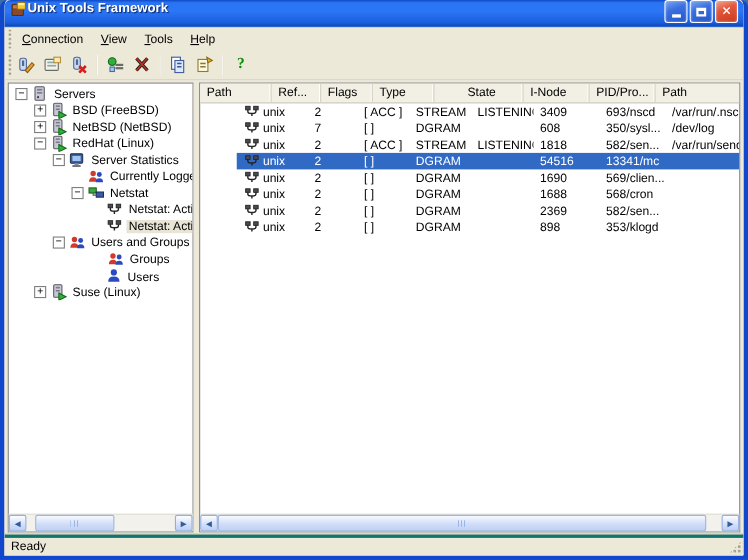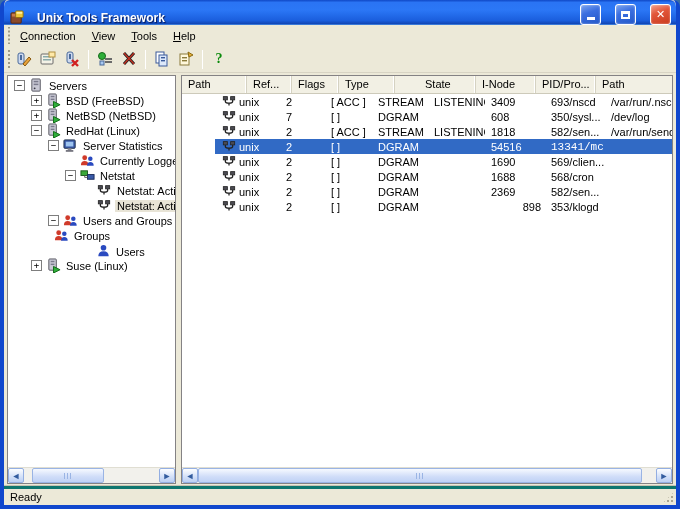--- a/index.html
+++ b/index.html
@@ -12,23 +12,23 @@
     width:680px; height:509px;
     border-left:4px solid var(--wborder,#1047cd);
     border-right:4px solid var(--wborder,#1047cd);
     border-bottom:4px solid var(--wborder,#1047cd);
     border-radius:7px 7px 0 0;
     display:flex; flex-direction:column; background:var(--chrome,#ece9d8);
     overflow:hidden;
   }
   
   .titlebar {
-    height:25px; flex:0 0 25px; display:flex; align-items:flex-end;
+    height:25px; flex:0 0 25px; display:flex; align-items:flex-start;
     background:linear-gradient(180deg,#0f48c6 0%,#2a74f4 10%,#2b77f6 40%,#1a5edd 82%,#1248b8 94%,#4a90e8 100%);
-    border-radius:6px 6px 0 0; padding:0 5px; gap:12px;
+    border-radius:6px 6px 0 0; padding:0 5px; gap:0;
   }
   .app-icon { width:16px; height:16px; display:inline-block; position:relative; flex:0 0 16px; }
   .title-text {
     color:#fff; font-weight:bold; font-size:12px; flex:1;
     text-shadow:1px 1px 1px rgba(0,0,40,.7); white-space:nowrap; overflow:hidden;
   }
   .winbtn {
     width:21px; height:21px; border-radius:3px; border:1px solid #fff;
     display:flex; align-items:center; justify-content:center;
     color:#fff; font-size:11px; font-weight:bold; margin-left:2px;
@@ -325,21 +325,21 @@
             <span class="icon">
               <svg width="15" height="15" viewBox="0 0 16 16">
                 <circle cx="5" cy="5" r="2.6" fill="#d03a2a"></circle>
                 <path d="M1 13 Q1 8.6 5 8.6 Q9 8.6 9 13 Z" fill="#d03a2a"></path>
                 <circle cx="11" cy="6" r="2.4" fill="#2a4ac0"></circle>
                 <path d="M7.5 13.5 Q7.5 9.6 11 9.6 Q14.6 9.6 14.6 13.5 Z" fill="#2a4ac0"></path>
               </svg>
             </span>
             <span class="tree-label">Users and Groups</span>
           </div>
-          <div class="tree-item" style="padding-left: 31px;">
+          <div class="tree-item" style="padding-left: 31px; margin-left: 44px;">
             <span class="exp-spacer"></span>
             <span class="icon">
               <svg width="15" height="15" viewBox="0 0 16 16">
                 <circle cx="5" cy="5" r="2.6" fill="#d03a2a"></circle>
                 <path d="M1 13 Q1 8.6 5 8.6 Q9 8.6 9 13 Z" fill="#d03a2a"></path>
                 <circle cx="11" cy="6" r="2.4" fill="#2a4ac0"></circle>
                 <path d="M7.5 13.5 Q7.5 9.6 11 9.6 Q14.6 9.6 14.6 13.5 Z" fill="#2a4ac0"></path>
               </svg>
             </span>
             <span class="tree-label">Groups</span>
@@ -458,21 +458,21 @@
                   <path d="M3.5 6 L3.5 8 Q3.5 10 8 10 Q12.5 10 12.5 8 L12.5 6 M8 10 L8 13" stroke="#222" stroke-width="1.6" fill="none"></path>
                 </svg>
               </span>
               <span>unix</span>
             </span>
             <span class="td" style="width: 45px; flex: 0 0 45px;">2</span>
             <span class="td" style="width: 47px; flex: 0 0 47px;">[ ]</span>
             <span class="td" style="width: 56px; flex: 0 0 56px;">DGRAM</span>
             <span class="td" style="width: 57px; flex: 0 0 57px;"></span>
             <span class="td" style="width: 60px; flex: 0 0 60px;">54516</span>
-            <span class="td" style="width: 60px; flex: 0 0 60px; font-family: Liberation Mono, monospace;">13341/mc</span>
+            <span class="td" style="width: 60px; flex: 0 0 60px;">13341/mc</span>
             <span class="td" style="flex: 1 1 0%;"></span>
           </div>
           <div class="trow">
             <span class="td proto" style="width: 65px; flex: 0 0 65px;">
               <span class="icon">
                 <svg width="14" height="13" viewBox="0 0 16 16">
                   <rect x="1" y="2" width="5" height="4" fill="#4a4a52" stroke="#222"></rect>
                   <rect x="10" y="2" width="5" height="4" fill="#4a4a52" stroke="#222"></rect>
                   <path d="M3.5 6 L3.5 8 Q3.5 10 8 10 Q12.5 10 12.5 8 L12.5 6 M8 10 L8 13" stroke="#222" stroke-width="1.6" fill="none"></path>
                 </svg>
@@ -533,21 +533,21 @@
                   <rect x="10" y="2" width="5" height="4" fill="#4a4a52" stroke="#222"></rect>
                   <path d="M3.5 6 L3.5 8 Q3.5 10 8 10 Q12.5 10 12.5 8 L12.5 6 M8 10 L8 13" stroke="#222" stroke-width="1.6" fill="none"></path>
                 </svg>
               </span>
               <span>unix</span>
             </span>
             <span class="td" style="width: 45px; flex: 0 0 45px;">2</span>
             <span class="td" style="width: 47px; flex: 0 0 47px;">[ ]</span>
             <span class="td" style="width: 56px; flex: 0 0 56px;">DGRAM</span>
             <span class="td" style="width: 57px; flex: 0 0 57px;"></span>
-            <span class="td" style="width: 60px; flex: 0 0 60px; text-align: right;">898</span>
+            <span class="td" style="width: 60px; flex: 0 0 60px;">898</span>
             <span class="td" style="width: 60px; flex: 0 0 60px;">353/klogd</span>
             <span class="td" style="flex: 1 1 0%;"></span>
           </div>
         </div>
       <div class="hscroll">
         <span class="sb-btn">◄</span>
         <span class="sb-track">
           <span class="sb-thumb" style="left:0; right:14px;">
               <span class="sb-grip"></span>
             </span>

